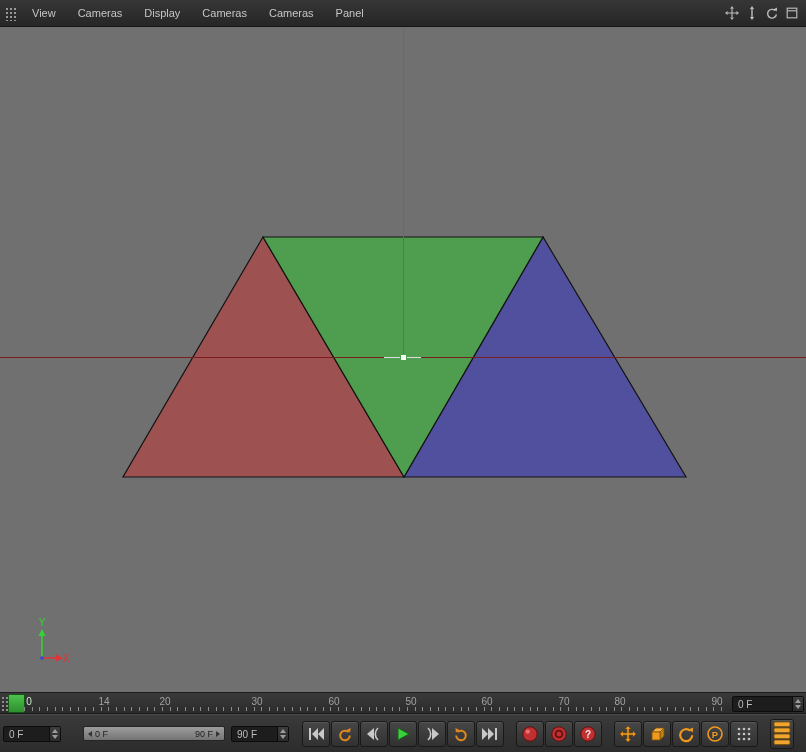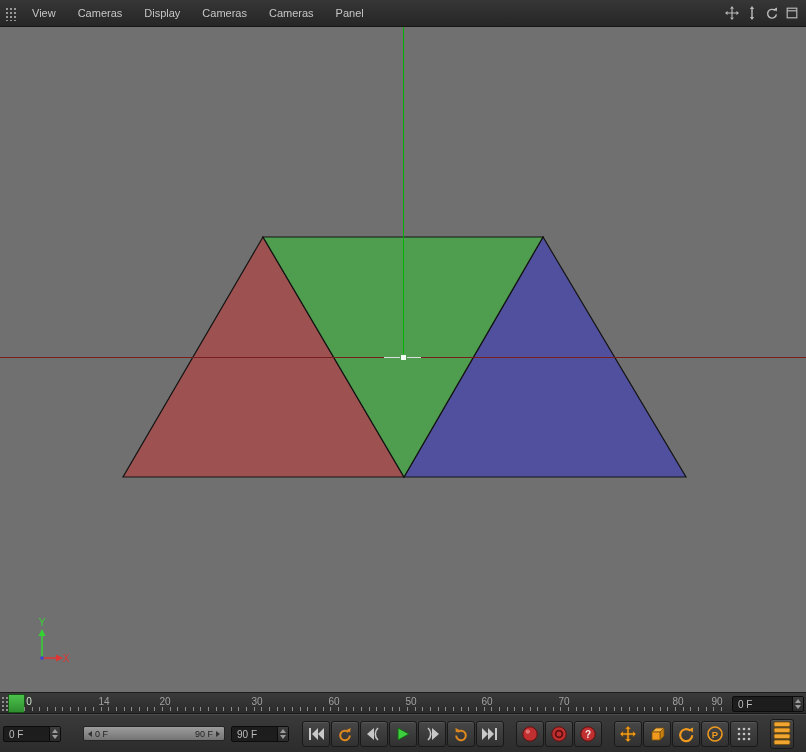--- a/index.html
+++ b/index.html
@@ -179,21 +179,21 @@
     <div class="ruler-grip"></div>
     <div class="playhead"></div>
     <span class="tick-label zero" style="left:29px">0</span>
     <span class="tick-label" style="left:104px">14</span>
     <span class="tick-label" style="left:165px">20</span>
     <span class="tick-label" style="left:257px">30</span>
     <span class="tick-label" style="left:334px">60</span>
     <span class="tick-label" style="left:411px">50</span>
     <span class="tick-label" style="left:487px">60</span>
     <span class="tick-label" style="left:564px">70</span>
-    <span class="tick-label" style="left:678px">80</span>
+    <span class="tick-label" style="left:620px">80</span>
     <span class="tick-label" style="left:717px">90</span>
     <div class="ruler-ticks"></div>
 
     <div class="spin-field ruler-field">
       <span class="val">0 F</span>
       <span class="spinner">
           <span class="tri-up"></span>
           <span class="tri-dn"></span>
         </span>
     </div>

